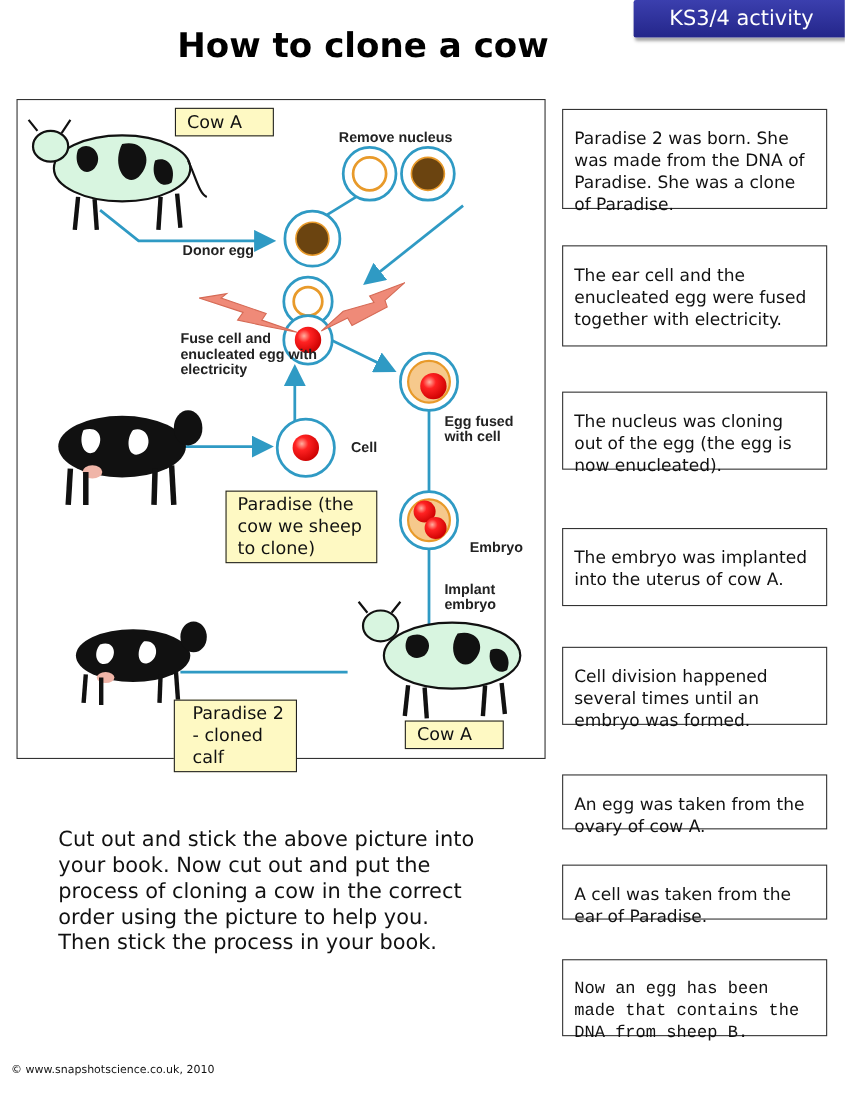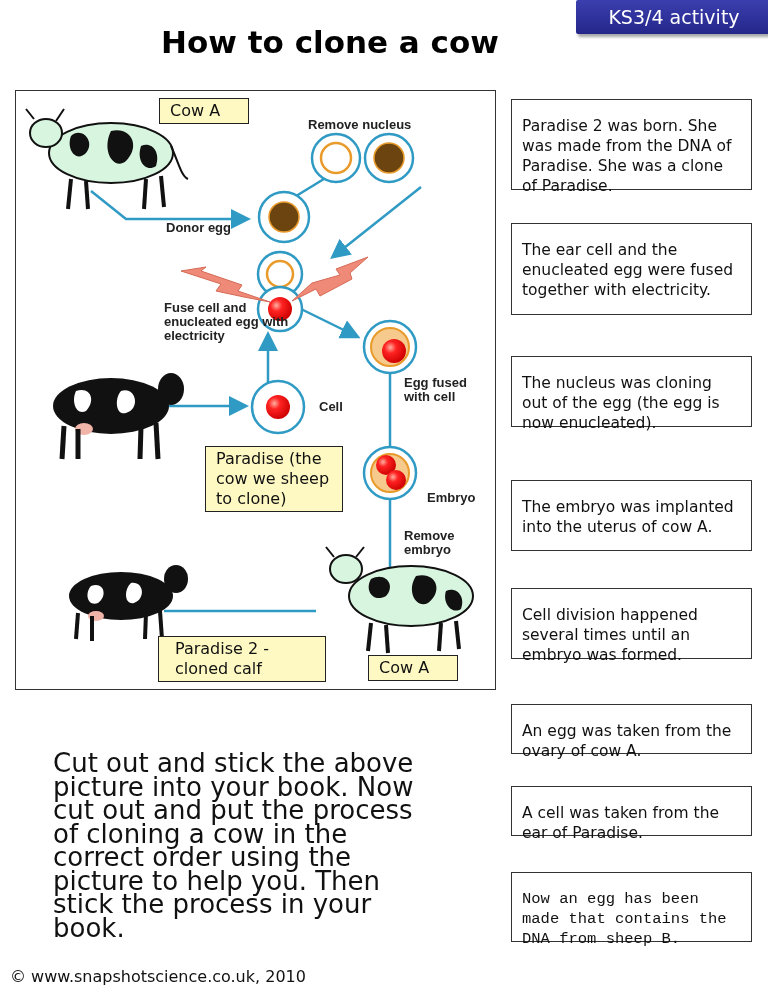--- a/index.html
+++ b/index.html
@@ -4,22 +4,22 @@
 <style>
   * { box-sizing: border-box; margin: 0; padding: 0; }
   body { width: 768px; height: 994px; background: #ffffff; position: relative; overflow: hidden; font-family: "DejaVu Sans", sans-serif; color: #111; }
   .badge { position: absolute; left: 576px; top: 0; width: 196px; height: 34px; background: linear-gradient(#3b3fae, #24268a); color: #fff; font-family: "DejaVu Sans", sans-serif; font-size: 19px; line-height: 34px; text-align: center; box-shadow: 2px 3px 3px rgba(0,0,0,0.35); border-radius: 2px; }
   .title { position: absolute; left: 0; width: 660px; top: 24px; text-align: center; font-family: "DejaVu Sans", sans-serif; font-weight: bold; font-size: 31px; color: #000; }
   .diagram { position: absolute; left: 15px; top: 90px; width: 481px; height: 600px; border: 1.5px solid #333; background: #fff; }
   .diagram svg { position: absolute; left: 0; top: 0; }
   .lbl { position: absolute; background: #fef9c3; border: 1.5px solid #222; font-size: 16px; line-height: 20px; padding: 2px 10px; color: #111; }
   .dlabel { position: absolute; font-family: "Liberation Sans", sans-serif; font-weight: bold; font-size: 13px; line-height: 14px; color: #222; }
   .card { position: absolute; left: 511px; width: 241px; border: 1.5px solid #333; background: #fff; padding: 16px 10px; font-size: 15.5px; line-height: 20px; color: #111; }
-  .instructions { position: absolute; left: 53px; top: 752px; width: 380px; font-size: 26px; line-height: 23.5px; color: #111; }
-  .footer { position: absolute; left: 10px; top: 967px; font-family: "DejaVu Sans", sans-serif; font-size: 16px; color: #111; }
+  .instructions { position: absolute; left: 53px; top: 752px; width: 380px; font-size: 19px; line-height: 23.5px; color: #111; }
+  .footer { position: absolute; left: 10px; top: 967px; font-family: "DejaVu Sans", sans-serif; font-size: 10px; color: #111; }
 </style>
 </head>
 <body>
 
 <div class="badge">KS3/4 activity</div>
 <h1 class="title">How to clone a cow</h1>
 
 <div class="diagram">
   <svg width="481" height="600" viewBox="0 0 481 600">
     <defs>
@@ -124,25 +124,25 @@
       <line x1="440" y1="530" x2="443" y2="558" stroke="#111" stroke-width="4"></line>
     </g>
   </svg>
 
   <div class="dlabel" style="left:292px;top:27px;">Remove nucleus</div>
   <div class="dlabel" style="left:150px;top:130px;">Donor egg</div>
   <div class="dlabel" style="left:106px;top:210px;width:128px;margin-left:42px;">Fuse cell and enucleated egg with electricity</div>
   <div class="dlabel" style="left:303px;top:309px;">Cell</div>
   <div class="dlabel" style="left:388px;top:285px;width:80px;">Egg fused with cell</div>
   <div class="dlabel" style="left:411px;top:376px;margin-top:24px;">Embryo</div>
-  <div class="dlabel" style="left:388px;top:438px;width:66px;">Remove embryo</div>
+  <div class="dlabel" style="left:388px;top:438px;width:66px;">Implant embryo</div>
 
   <div class="lbl" style="left:143px;top:7px;width:90px;">Cow A</div>
   <div class="lbl" style="left:189px;top:355px;width:138px;">Paradise (the cow we sheep to clone)</div>
-  <div class="lbl" style="left:142px;top:545px;width:168px;padding-left:16px;">Paradise 2 - cloned calf</div>
+  <div class="lbl" style="left:142px;top:545px;width:112px;padding-left:16px;">Paradise 2 - cloned calf</div>
   <div class="lbl" style="left:352px;top:564px;width:90px;">Cow A</div>
 </div>
 
 <div class="card" style="top:99px;height:91px;">Paradise 2 was born. She was made from the DNA of Paradise.  She was a clone of Paradise.</div>
 <div class="card" style="top:223px;height:92px;">The ear cell and the enucleated egg were fused together with electricity.</div>
 <div class="card" style="top:356px;height:71px;">The nucleus was cloning out of the egg (the egg is now enucleated).</div>
 <div class="card" style="top:480px;height:71px;">The embryo was implanted into the uterus of cow A.</div>
 <div class="card" style="top:588px;height:71px;">Cell division happened several times until an embryo was formed.</div>
 <div class="card" style="top:704px;height:50px;">An egg was taken from the ovary of cow A.</div>
 <div class="card" style="top:786px;height:50px;">A cell was taken from the ear of Paradise.</div>

